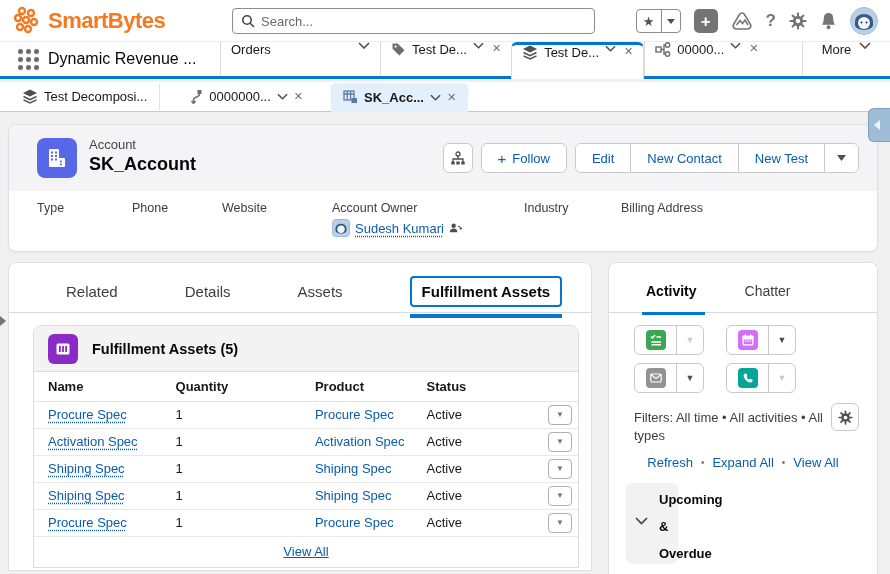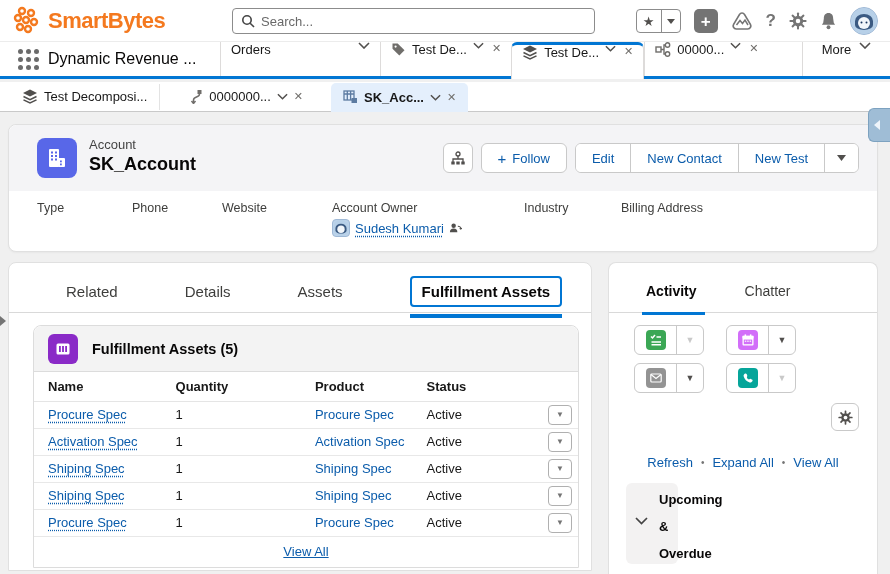--- a/index.html
+++ b/index.html
@@ -556,20 +556,21 @@
             <svg width="12" height="12" viewBox="0 0 16 16" fill="#fff">
               <path d="M4.2 2 C5 1.6 5.8 2 6.2 2.8 L7 4.6 C7.3 5.3 7 6 6.4 6.5 C6.8 8.3 7.9 9.4 9.6 9.9 C10 9.2 10.8 8.9 11.5 9.2 L13.3 10 C14.1 10.4 14.4 11.3 14 12 C13.3 13.4 11.8 14.3 10.3 13.9 C6.4 13 3.1 9.7 2.2 5.8 C1.8 4.3 2.8 2.7 4.2 2 Z"></path>
             </svg>
           </div>
         </div>
         <div class="dd disabled">▼</div>
       </div>
     </div>
   </div>
 
+  <div class="filters">Filters: All time • All activities • All types</div>
   <div class="gear-btn">
     <svg width="15" height="15" viewBox="0 0 16 16">
       <g fill="#514f4d">
         <rect x="7.1" y="0.4" width="1.8" height="3.6" rx="0.7"></rect>
         <rect x="7.1" y="0.4" width="1.8" height="3.6" rx="0.7" transform="rotate(45 8 8)"></rect>
         <rect x="7.1" y="0.4" width="1.8" height="3.6" rx="0.7" transform="rotate(90 8 8)"></rect>
         <rect x="7.1" y="0.4" width="1.8" height="3.6" rx="0.7" transform="rotate(135 8 8)"></rect>
         <rect x="7.1" y="0.4" width="1.8" height="3.6" rx="0.7" transform="rotate(180 8 8)"></rect>
         <rect x="7.1" y="0.4" width="1.8" height="3.6" rx="0.7" transform="rotate(225 8 8)"></rect>
         <rect x="7.1" y="0.4" width="1.8" height="3.6" rx="0.7" transform="rotate(270 8 8)"></rect>

